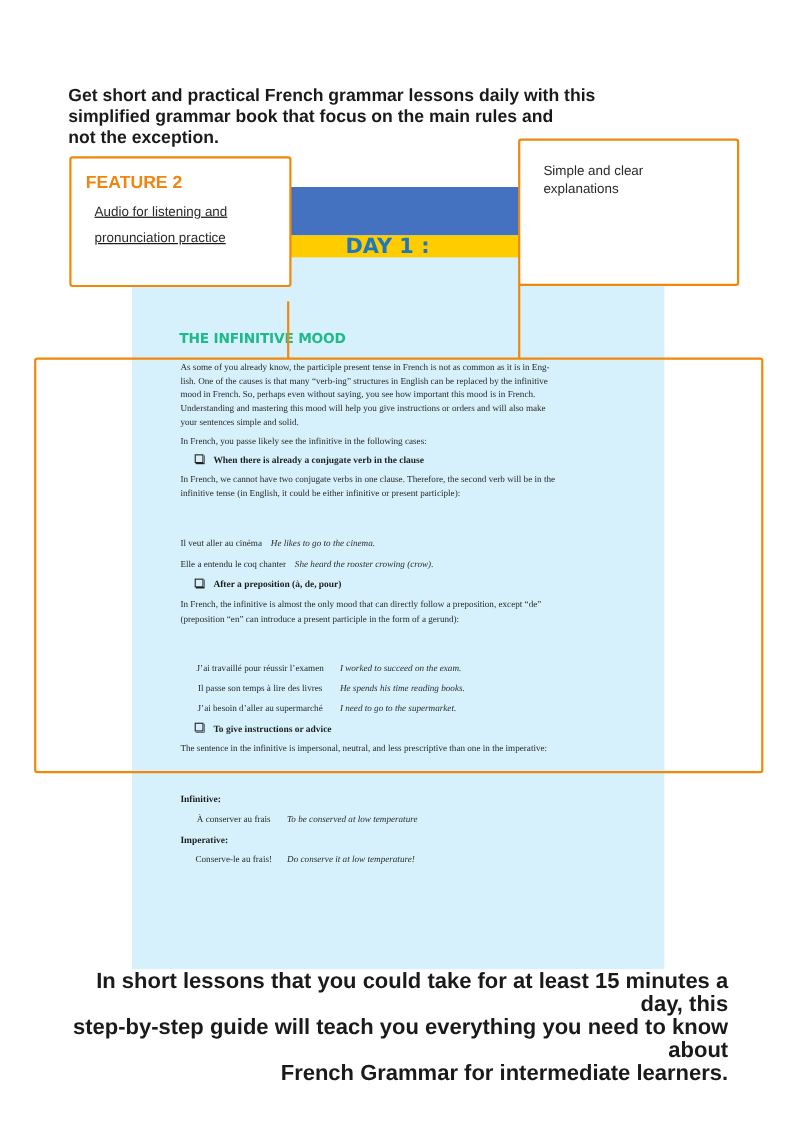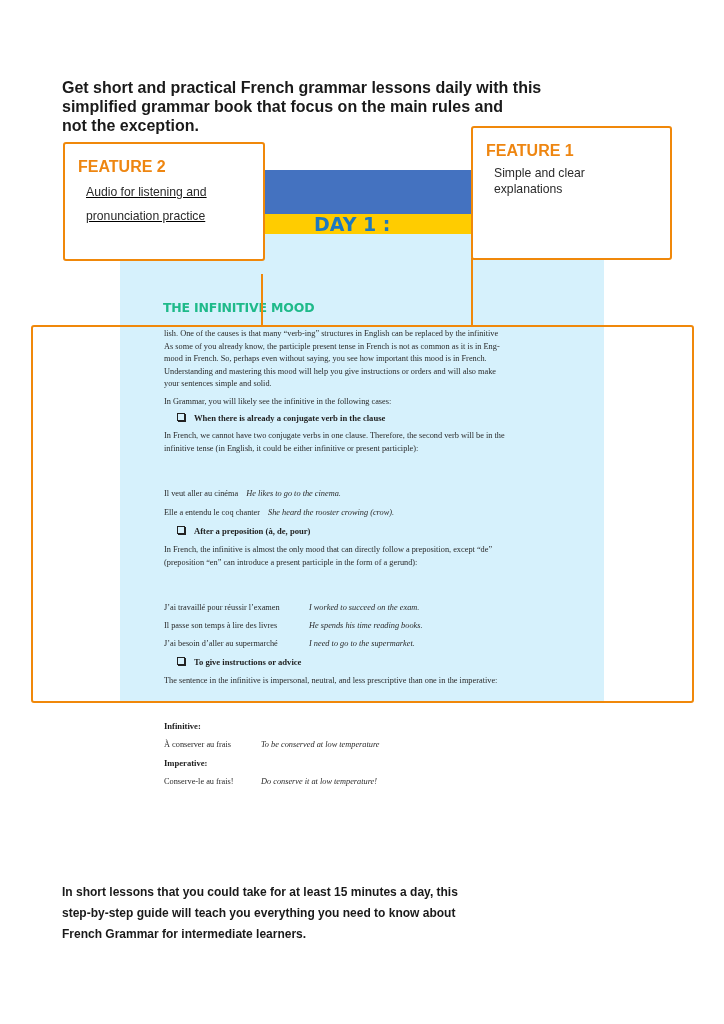--- a/index.html
+++ b/index.html
@@ -10,26 +10,27 @@
     }
     .intro {
       position: absolute; left: 62px; top: 78px; width: 560px;
       font-family: Liberation Sans, sans-serif;
       font-weight: bold; font-size: 16px; line-height: 19px; color: #1a1a1a;
       margin: 0;
     }
     .outro {
       position: absolute; left: 62px; top: 882px; width: 600px;
       font-family: "Liberation Sans", sans-serif;
-      font-weight: bold; font-size: 12px; line-height: 21px; color: #1a1a1a;
+      font-weight: bold; font-size: 20px; line-height: 21px; color: #1a1a1a;
       margin: 0;
+      text-align: right;
     }
     
     .page {
-      position: absolute; left: 120px; top: 170px; width: 484px; height: 531px;
+      position: absolute; left: 120px; top: 170px; width: 484px; height: 711px;
       background: #d6f1fc;
     }
     .page .band-blue {
       position: absolute; left: 0; top: 0; width: 100%; height: 44px;
       background: #4472c0;
     }
     .page .band-yellow {
       position: absolute; left: 0; top: 44px; width: 100%; height: 20px;
       background: #ffcc00;
     }
@@ -51,21 +52,21 @@
     .bullet {
       position: absolute; left: 57px;
       font-family: "Liberation Serif", serif; font-size: 8.6px; font-weight: bold; color: #1e1e1e;
     }
     .bullet .box {
       display: inline-block; width: 6px; height: 6px; border: 1px solid #222;
       box-shadow: 1px 1px 0 #222; margin-right: 9px; vertical-align: -0px;
     }
     .example {
       position: absolute; left: 44px;
-      font-family: "Liberation Serif", serif; font-size: 8.3px; color: #2a2a2a; white-space: nowrap;
+      font-family: "Liberation Serif", serif; font-size: 8.3px; color: #2a2a2a; white-space: nowrap; text-align: center;
     }
     .example .tr { font-style: italic; margin-left: 8px; }
     .example.wide .fr { display: inline-block; width: 145px; }
     .example.wide .tr { margin-left: 0; }
     .example.mid .fr { display: inline-block; width: 97px; }
     .example.mid .tr { margin-left: 0; }
     .label-bold {
       position: absolute; left: 44px;
       font-family: "Liberation Serif", serif; font-size: 8.6px; font-weight: bold; color: #1e1e1e;
     }
@@ -96,28 +97,28 @@
   <div>not the exception.</div>
 </div>
 
 <div class="page">
   <div class="band-blue"></div>
   <div class="band-yellow"></div>
   <div class="day-title">DAY 1 :</div>
   <div class="section-title">THE INFINITIVE MOOD</div>
 
   <div class="body-text" style="top:158px;">
+    <div>As some of you already know, the participle present tense in French is not as common as it is in Eng-</div>
     <div>lish. One of the causes is that many “verb-ing” structures in English can be replaced by the infinitive</div>
-    <div>As some of you already know, the participle present tense in French is not as common as it is in Eng-</div>
     <div>mood in French. So, perhaps even without saying, you see how important this mood is in French.</div>
     <div>Understanding and mastering this mood will help you give instructions or orders and will also make</div>
     <div>your sentences simple and solid.</div>
   </div>
 
-  <div class="body-text" style="top:226px;">In Grammar, you will likely see the infinitive in the following cases:</div>
+  <div class="body-text" style="top:226px;">In French, you passe likely see the infinitive in the following cases:</div>
 
   <div class="bullet" style="top:243px;">
     <span class="box"></span><span>When there is already a conjugate verb in the clause</span>
   </div>
 
   <div class="body-text" style="top:260px;">
     <div>In French, we cannot have two conjugate verbs in one clause. Therefore, the second verb will be in the</div>
     <div>infinitive tense (in English, it could be either infinitive or present participle):</div>
   </div>
 
@@ -170,21 +171,20 @@
 
 <div class="callout" style="left:63px; top:142px; width:202px; height:119px; padding:14px 13px;">
   <p class="ctitle">FEATURE 2</p>
   <div style="margin-top:6px;text-decoration:underline;">
     <p class="ctext">Audio for listening and</p>
     <p class="ctext">pronunciation practice</p>
   </div>
 </div>
 
 <div class="callout" style="left:471px; top:126px; width:201px; height:134px; padding:14px 13px;">
-  <p class="ctitle">FEATURE 1</p>
   <p class="ctext" style="margin-top:5px;">Simple and clear explanations</p>
 </div>
 
 <div class="outro">
   <div>In short lessons that you could take for at least 15 minutes a day, this</div>
   <div>step-by-step guide will teach you everything you need to know about</div>
   <div>French Grammar for intermediate learners.</div>
 </div>
 
 </body></html>

